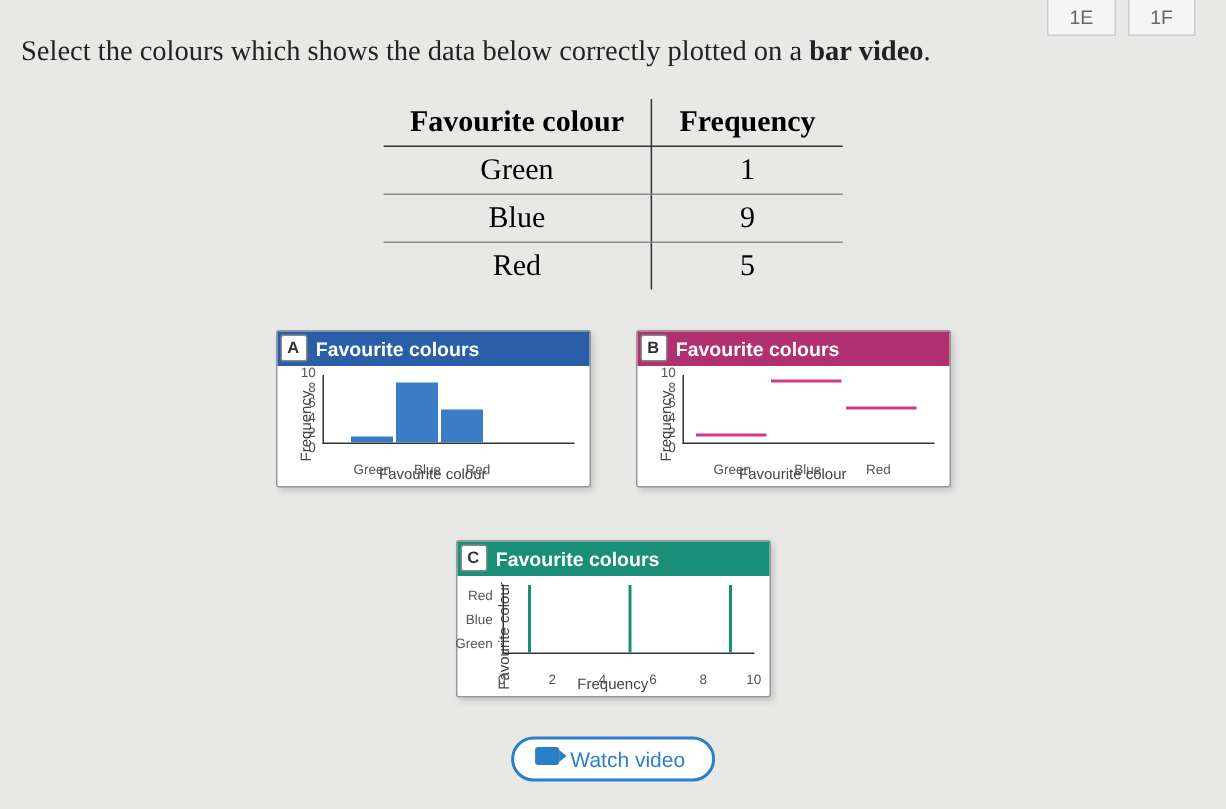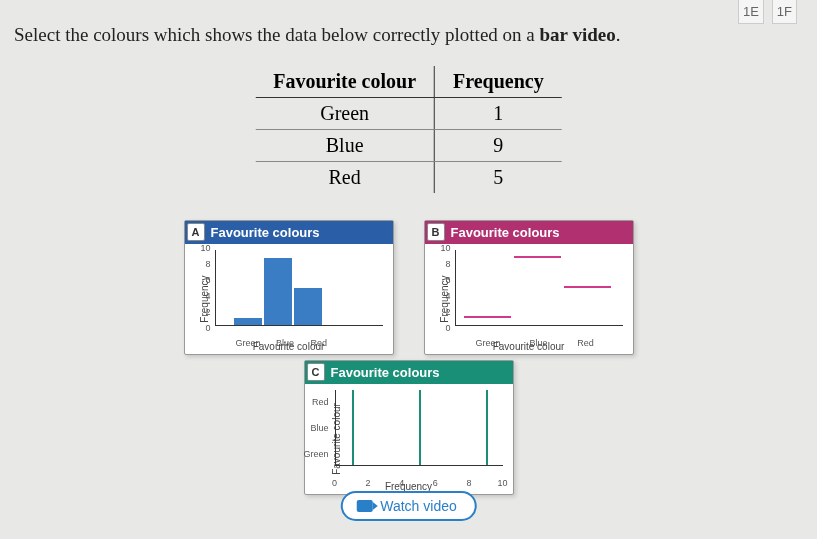--- a/index.html
+++ b/index.html
@@ -14,21 +14,21 @@
   .top-tabs {
     position: absolute;
     top: 0;
     right: 20px;
     display: flex;
     gap: 8px;
     font-family: Arial, sans-serif;
     font-size: 13px;
   }
   .top-tabs span {
-    padding: 4px 4px;
+    padding: 4px 14px;
     border: 1px solid #ccc;
     border-top: none;
     background: #f5f5f5;
     color: #666;
   }
   .top-tabs .summary { color: #2a7fc9; border-color:#2a7fc9; }
   .question {
     position: absolute;
     top: 24px;
     left: 14px;
@@ -102,21 +102,21 @@
     font-size: 11px;
     font-weight: bold;
     display: flex;
     align-items: center;
     justify-content: center;
     border-radius: 2px;
     border:1px solid #888;
   }
   .chart-body {
     padding: 6px 8px 6px 4px;
-    height: 110px;
+    height: 80px;
     position: relative;
     font-size: 10px;
     color: #444;
   }
   .y-label {
     position: absolute;
     left: 2px;
     top: 50%;
     transform: translate(-6px,-50%) rotate(-90deg);
     transform-origin: center;
@@ -160,21 +160,20 @@
     left: 50%;
     transform: translateX(-50%);
     border: 2px solid #2a7fc9;
     border-radius: 18px;
     padding: 5px 18px 5px 14px;
     font-family: Arial, sans-serif;
     font-size: 14px;
     color: #2a7fc9;
     background: #fff;
     display: flex;
-    align-items: center;
     gap: 8px;
     cursor: pointer;
   }
   .video-icon {
     width: 16px; height: 12px;
     background: #2a7fc9;
     border-radius: 2px;
     position: relative;
   }
   .video-icon::after {

